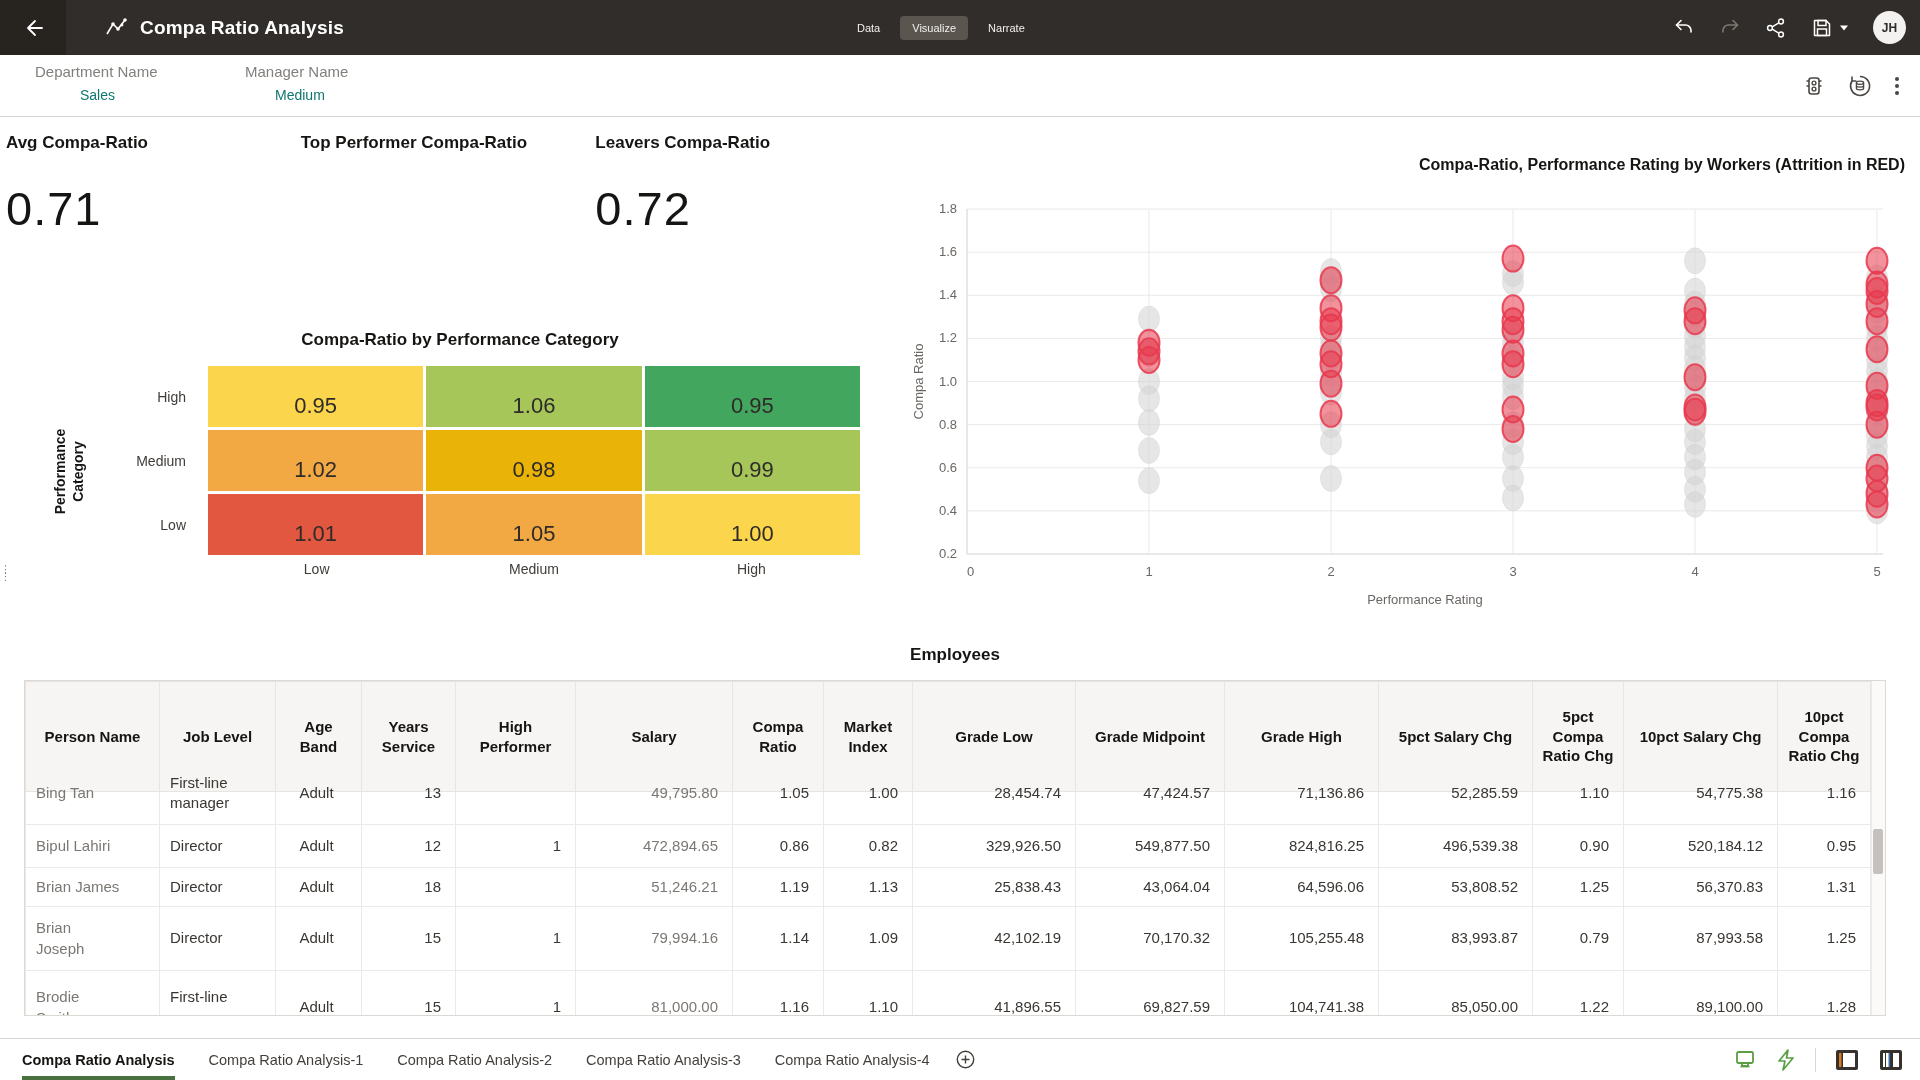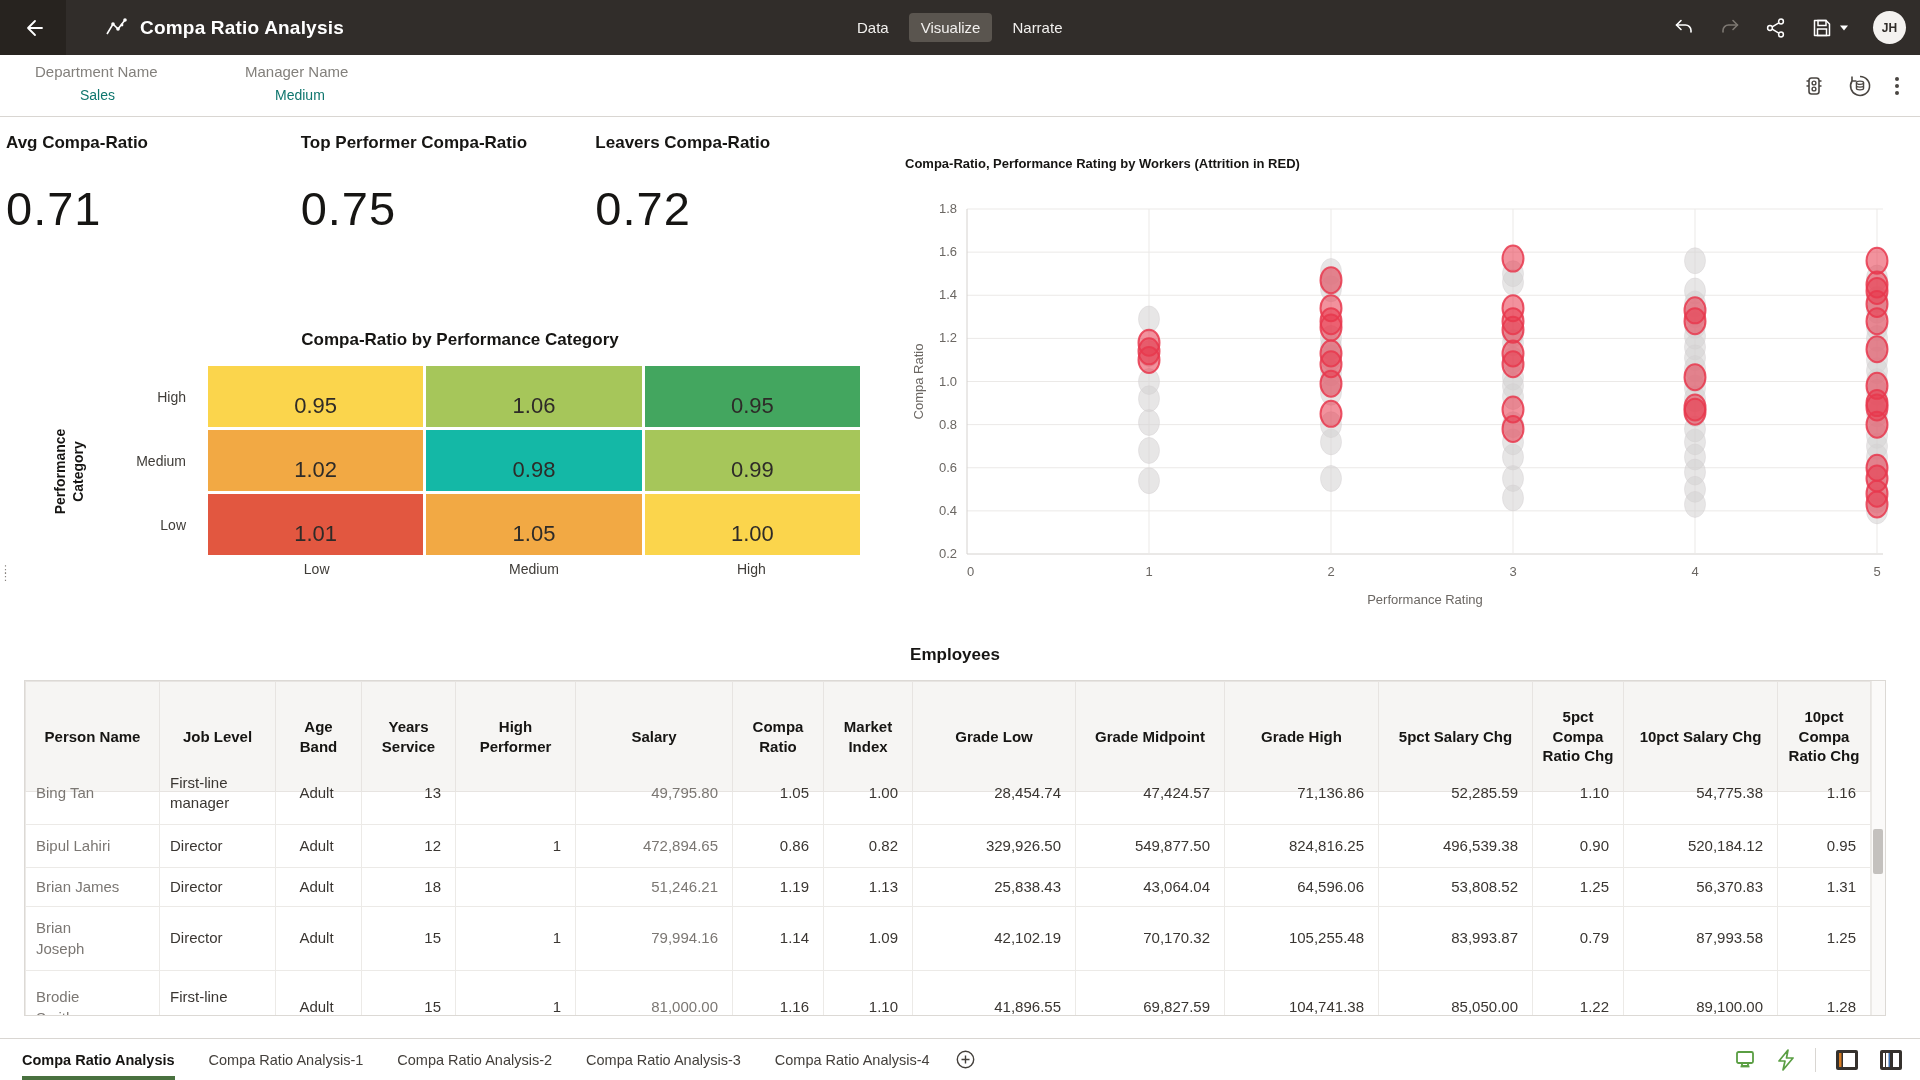--- a/index.html
+++ b/index.html
@@ -6,21 +6,21 @@
   html,body { width:1920px; height:1080px; overflow:hidden; background:#fff;
     font-family:"Liberation Sans", sans-serif; color:#161513; }
 
   
   #topbar { position:absolute; left:0; top:0; width:1920px; height:55px; background:#312d2a; display:flex; align-items:center; }
   #back-zone { width:66px; height:55px; background:#27231f; display:flex; align-items:center; justify-content:center; cursor:pointer; flex:0 0 auto; }
   #back-zone svg { display:block; }
   #title-wrap { display:flex; align-items:center; gap:12px; padding-left:38px; }
   #page-title { color:#fff; font-size:19px; font-weight:700; letter-spacing:.2px; }
   #mode-tabs { position:absolute; left:845px; top:0; height:55px; display:flex; align-items:center; gap:8px; }
-  .mode-tab { color:#f2f0ee; font-size:15px; padding:6px 12px; border-radius:4px; cursor:pointer; }
+  .mode-tab { color:#f2f0ee; font-size:11px; padding:6px 12px; border-radius:4px; cursor:pointer; }
   .mode-tab.active { background:#5a554f; }
   #topbar-right { position:absolute; right:14px; top:0; height:55px; display:flex; align-items:center; gap:24px; }
   .tb-icon { cursor:pointer; display:flex; align-items:center; }
   #avatar { width:33px; height:33px; border-radius:50%; background:#f4f2f0; color:#312d2a; font-size:12px; font-weight:700; display:flex; align-items:center; justify-content:center; cursor:pointer; }
 
   
   #filterbar { position:absolute; left:0; top:55px; width:1920px; height:62px; background:#fff; border-bottom:1px solid #d9d6d2; }
   .filter-item { position:absolute; top:8px; cursor:pointer; }
   .filter-label { font-size:15px; color:#83807c; }
   .filter-value { font-size:14px; color:#0f766e; margin-top:7px; }
@@ -43,21 +43,21 @@
   #hm-rowlabels div { display:flex; align-items:center; justify-content:flex-end; padding-right:22px; font-size:14px; color:#3f3c38; }
   #hm-gridwrap { flex:1; }
   #hm-grid { display:grid; grid-template-columns:repeat(3,1fr); grid-template-rows:repeat(3,61px); gap:3px; }
   .hm-cell { display:flex; align-items:flex-end; justify-content:center; font-size:22px; color:#2e2b28; padding-bottom:8px; cursor:pointer; }
   #hm-collabels { display:grid; grid-template-columns:repeat(3,1fr); margin-top:6px; }
   #hm-collabels div { text-align:center; font-size:14px; color:#3f3c38; }
   #hm-xlabel { text-align:center; font-size:14px; font-weight:700; margin-top:7px; padding-left:158px; }
 
   
   #scatter { position:absolute; left:905px; top:156px; width:1000px; }
-  #sc-title { text-align:left; font-size:13px; font-weight:700; height:28px; }
+  #sc-title { text-align:right; font-size:16px; font-weight:700; height:28px; }
   .tick-label { font-size:13px; fill:#6b6763; }
   .axis-title { font-size:13px; fill:#6b6763; }
 
   
   #emp-title { position:absolute; left:24px; top:645px; width:1862px; text-align:center; font-size:17px; font-weight:700; }
   #table-wrap { position:absolute; left:24px; top:680px; width:1862px; height:336px; border:1px solid #dcd9d5; overflow:hidden; background:#fff; }
   table { border-collapse:collapse; table-layout:fixed; width:1845px; }
   th { background:#f6f5f3; font-size:15px; font-weight:700; color:#161513; text-align:center; vertical-align:middle; height:110px; border:1px solid #e7e4e1; line-height:1.3; padding:4px 8px; }
   td { font-size:15px; color:#3a3632; border:1px solid #eceae7; padding:2px 14px 2px 10px; vertical-align:middle; background:#fff; }
   td.al { text-align:left; } td.ac { text-align:center; } td.ar { text-align:right; }
@@ -177,21 +177,20 @@
   </div>
 </div>
 
 <div id="kpi-row">
     <div class="kpi">
       <div class="kpi-label">Avg Compa-Ratio</div>
       <div class="kpi-value">0.71</div>
     </div>
     <div class="kpi">
       <div class="kpi-label">Top Performer Compa-Ratio</div>
-      <div class="kpi-value">0.75</div>
     </div>
     <div class="kpi">
       <div class="kpi-label">Leavers Compa-Ratio</div>
       <div class="kpi-value">0.72</div>
     </div>
   </div>
 
 <div id="heatmap">
   <div id="hm-title">Compa-Ratio by Performance Category</div>
   <div id="hm-body">
@@ -203,21 +202,21 @@
         <div>High</div>
         <div>Medium</div>
         <div>Low</div>
       </div>
     <div id="hm-gridwrap">
       <div id="hm-grid">
           <div class="hm-cell" style="background: rgb(251, 213, 76);">0.95</div>
           <div class="hm-cell" style="background: rgb(166, 198, 90);">1.06</div>
           <div class="hm-cell" style="background: rgb(67, 166, 95);">0.95</div>
           <div class="hm-cell" style="background: rgb(242, 169, 68);">1.02</div>
-          <div class="hm-cell" style="background: #14b8a6;">0.98</div>
+          <div class="hm-cell" style="background: #eab308;">0.98</div>
           <div class="hm-cell" style="background: rgb(166, 198, 90);">0.99</div>
           <div class="hm-cell" style="background: rgb(226, 87, 64);">1.01</div>
           <div class="hm-cell" style="background: rgb(242, 169, 68);">1.05</div>
           <div class="hm-cell" style="background: rgb(251, 213, 76);">1.00</div>
         </div>
       <div id="hm-collabels">
           <div>Low</div>
           <div>Medium</div>
           <div>High</div>
         </div>

